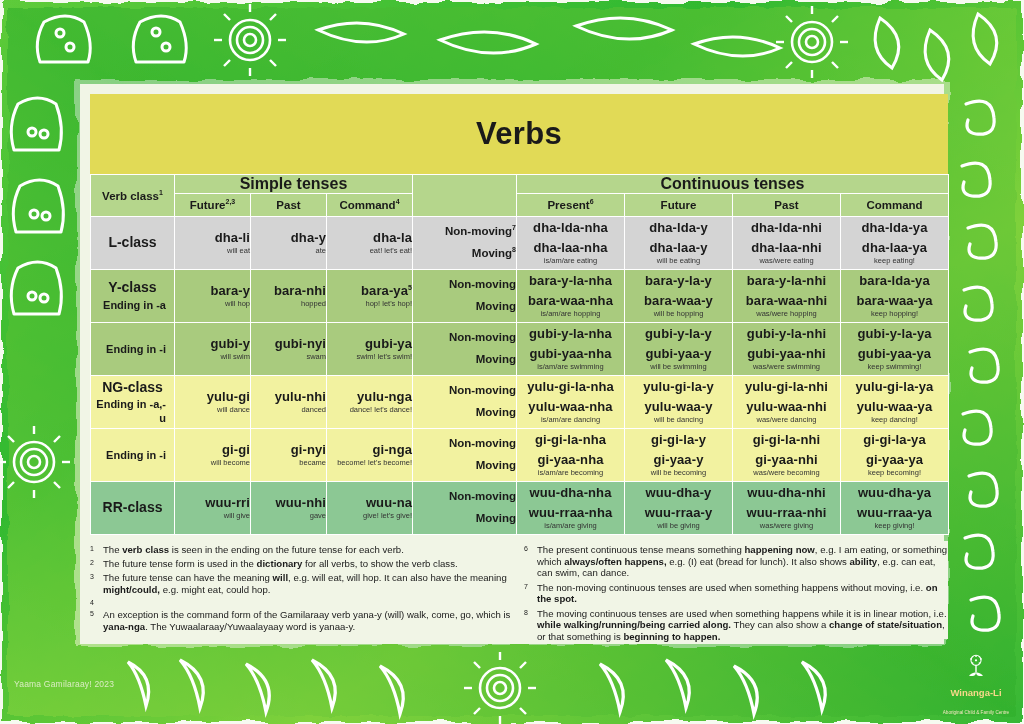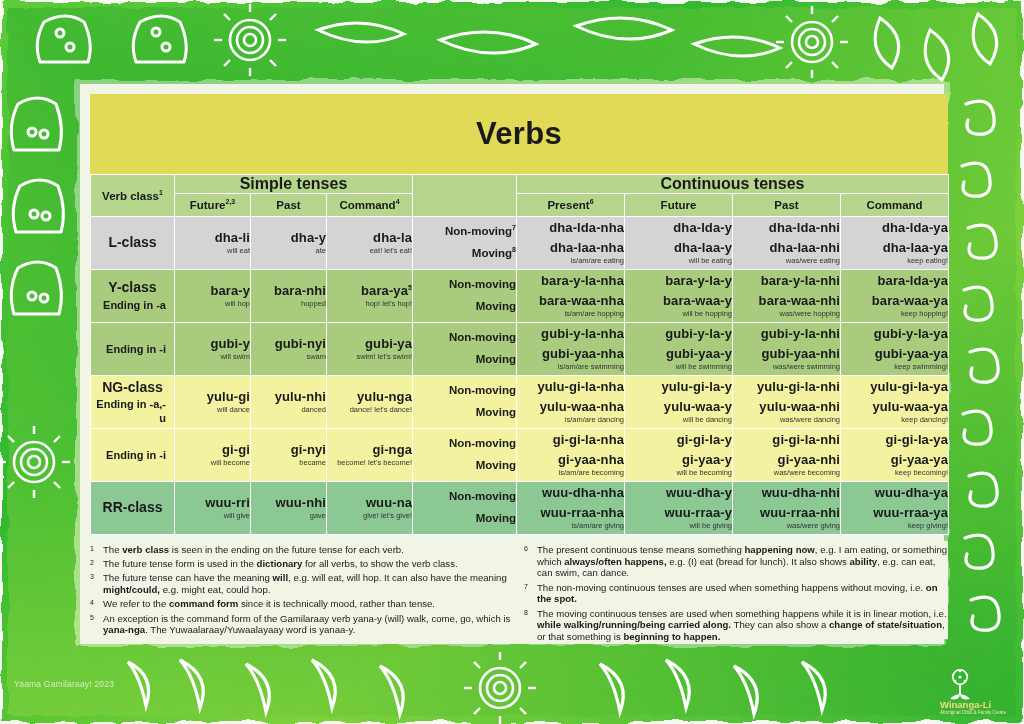--- a/index.html
+++ b/index.html
@@ -47,21 +47,21 @@
   
   .simple{text-align:right;padding:4px 2px;}
   .wd{font-size:13px;font-weight:bold;color:#1a1a1a;line-height:1.15;letter-spacing:.1px;}
   .gl{font-size:7.5px;color:#333;line-height:1.15;margin-top:1px;}
 
   
   .nmlab{text-align:right;padding-right:7px;font-size:11.5px;font-weight:bold;color:#1a1a1a;line-height:1.9;}
   .nmlab div{white-space:nowrap;}
 
   
-  .cont{text-align:right;padding:3px 2px;margin-left:29px;}
+  .cont{text-align:center;padding:3px 2px;margin-left:29px;}
   .cont .wd{line-height:1.25;}
   .cont .r1{margin-bottom:3px;}
 
   
   .r-l{background:#d4d4d4;}
   .r-y{background:#a9cb7e;}
   .r-ng{background:#f2f2a0;}
   .r-rr{background:#8cc894;}
 
   
@@ -76,21 +76,21 @@
   .note .txt{font-size:9.6px;color:#1a1a1a;line-height:1.22;}
   .note b{font-weight:bold;}
 
   
   #credit{
     position:absolute;left:14px;top:679px;font-size:8.5px;color:#d9ecc2;
     letter-spacing:.2px;
   }
   #logo{
     position:absolute;left:940px;top:654px;width:72px;height:62px;
-    display:flex;flex-direction:column;justify-content:flex-end;
+    display:flex;flex-direction:column;align-items:center;justify-content:flex-end;gap:12px;
   }
   #logo .lname{font-size:9.5px;font-weight:bold;color:#f6d98a;line-height:1;}
   #logo .ltag{font-size:4.6px;color:#f3e6c0;line-height:1;margin-top:1.5px;white-space:nowrap;}
 </style>
 </head>
 <body>
 
 <div id="poster">
 
   <svg id="border-art" viewBox="0 0 1024 724">
@@ -537,21 +537,20 @@
         <div class="note">
           <div class="num">2</div>
           <div class="txt">The future tense form is used in the <b>dictionary</b> for all verbs, to show the verb class.</div>
         </div>
         <div class="note">
           <div class="num">3</div>
           <div class="txt">The future tense can have the meaning <b>will</b>, e.g. will eat, will hop. It can also have the meaning <b>might/could,</b> e.g. might eat, could hop.</div>
         </div>
         <div class="note">
           <div class="num">4</div>
-          <div class="txt">We refer to the <b>command form</b> since it is technically mood, rather than tense.</div>
         </div>
         <div class="note">
           <div class="num">5</div>
           <div class="txt">An exception is the command form of the Gamilaraay verb yana-y (will) walk, come, go, which is <b>yana-nga</b>. The Yuwaalaraay/Yuwaalayaay word is yanaa-y.</div>
         </div>
       </div>
     <div class="notecol" id="notes-right">
         <div class="note">
           <div class="num">6</div>
           <div class="txt">The present continuous tense means something <b>happening now</b>, e.g. I am eating, or something which <b>always/often happens,</b> e.g. (I) eat (bread for lunch). It also shows <b>ability</b>, e.g. can eat, can swim, can dance.</div>

